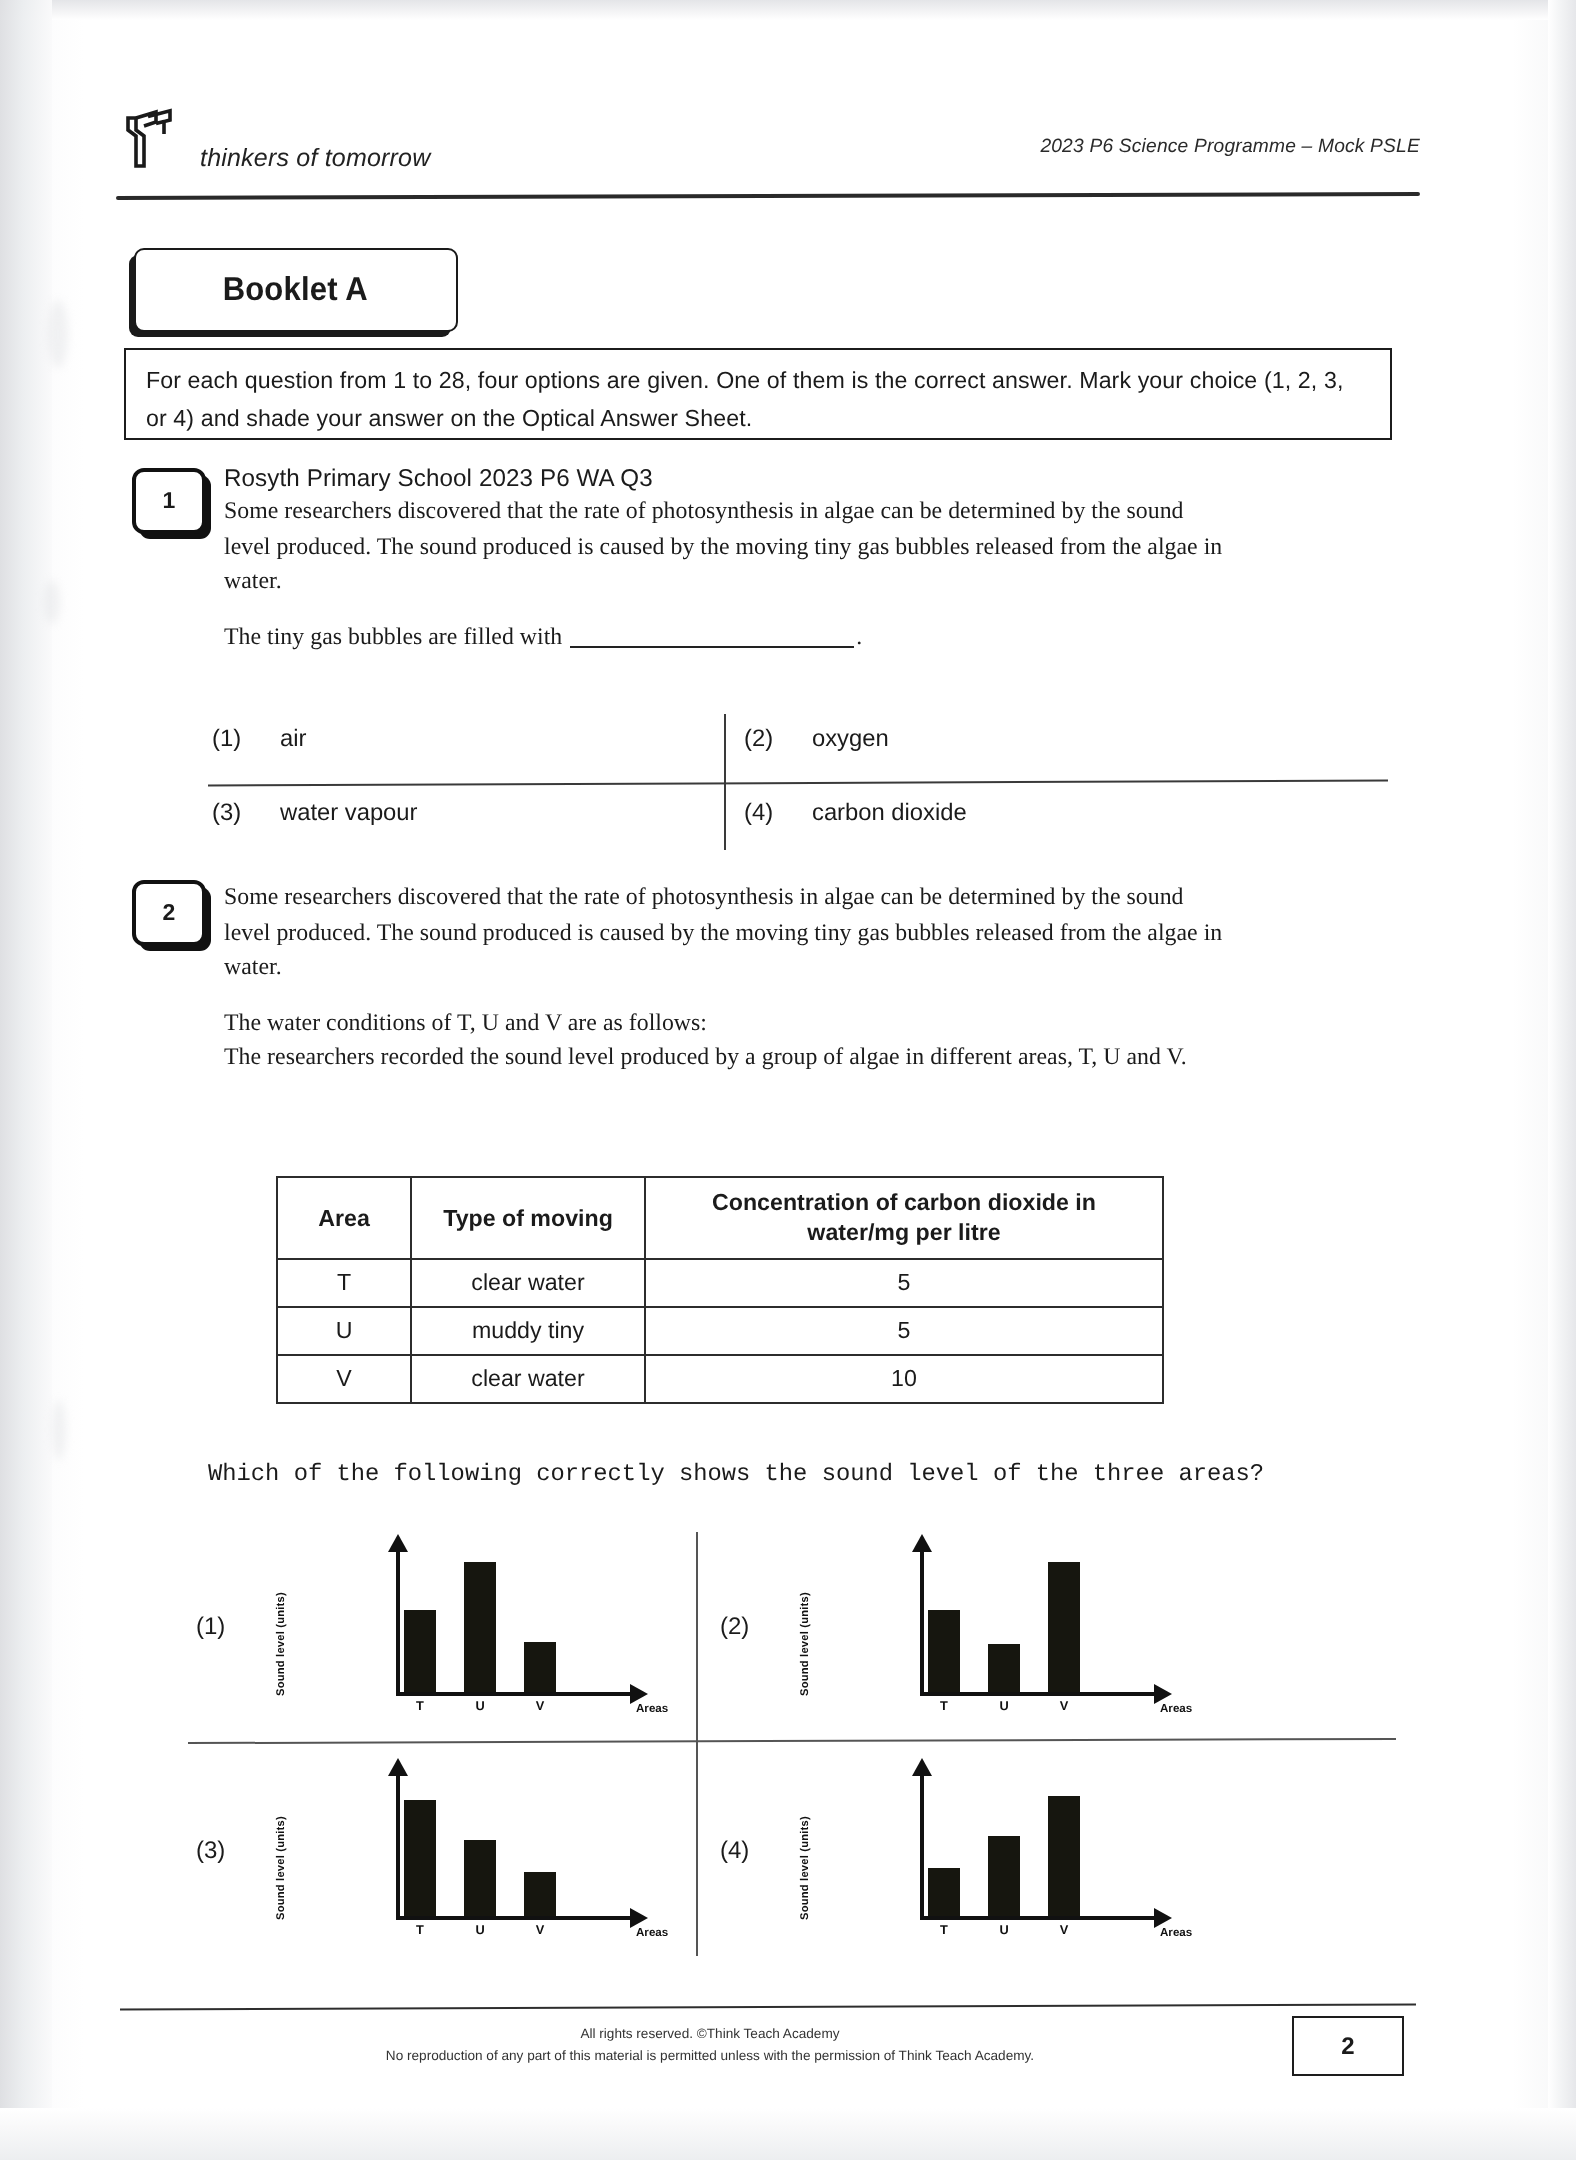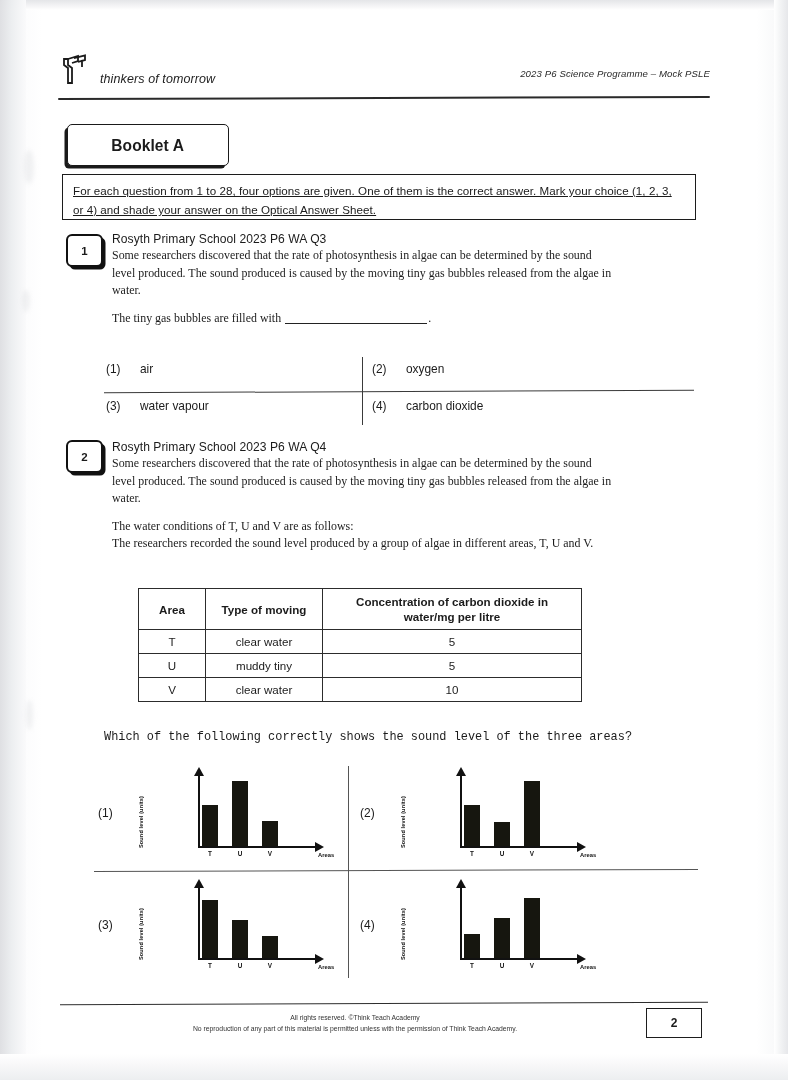--- a/index.html
+++ b/index.html
@@ -80,21 +80,21 @@
   .booklet-label {
     font-size: 16.5px; font-weight: 700; letter-spacing: .1px;
     transform: scaleX(.94);
   }
 
   
   .instr-box {
     position: absolute; left: 62px; top: 174px;
     width: 634px; height: 46px;
     border: 1.2px solid #1c1c1c; background: #fff;
-    padding: 6px 10px 0 10px; box-sizing: border-box; text-decoration: underline;
+    padding: 6px 10px 0 10px; box-sizing: border-box;
   }
   .instr-text {
     font-size: 11.6px; line-height: 19px; letter-spacing: .05px;
   }
 
   
   .qnum {
     position: absolute; width: 33px; height: 29px;
     border: 2px solid #111; border-radius: 6px; background: #fff;
     box-shadow: 3px 3px 0 -0.5px #111;
@@ -295,21 +295,20 @@
       <span>water vapour</span>
     </div>
     <div class="opt-cell" style="left:268px; top:44px;">
       <span class="n">(4)</span>
       <span>carbon dioxide</span>
     </div>
   </div>
 
   <div class="qnum" style="left:66px; top:440px;">2</div>
   <div class="qbody" style="left:112px; top:440px; width:502px;">
-    <div class="qtitle">Rosyth Primary School 2023 P6 WA Q4</div>
     <p class="qpara">Some researchers discovered that the rate of photosynthesis in algae can be determined by the sound level produced. The sound produced is caused by the moving tiny gas bubbles released from the algae in water.</p>
     <p class="qpara" style="margin-bottom:0;">The water conditions of T, U and V are as follows:</p>
     <p class="qpara">The researchers recorded the sound level produced by a group of algae in different areas, T, U and V.</p>
   </div>
 
   <table class="data-table">
     <thead>
       <tr>
         <th class="col-area">Area</th>
         <th class="col-type">Type of moving</th>

